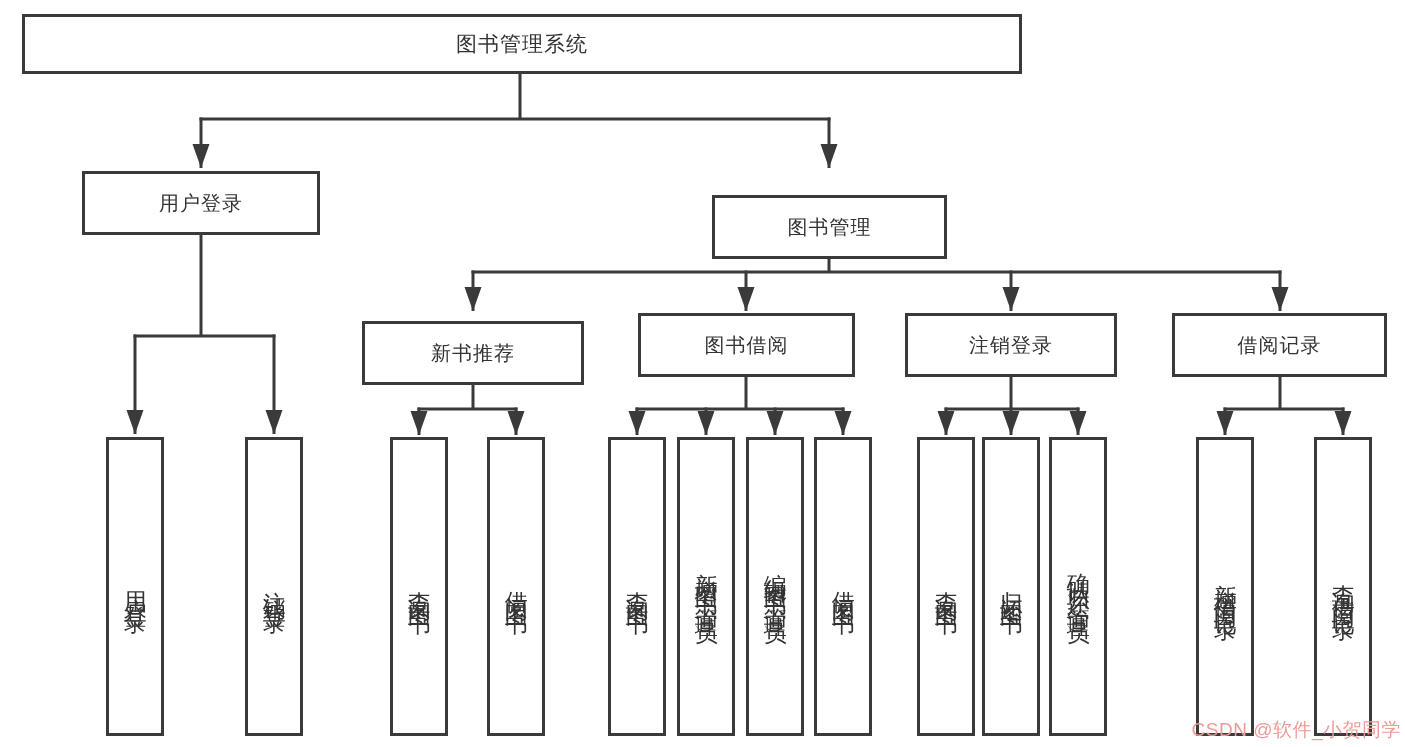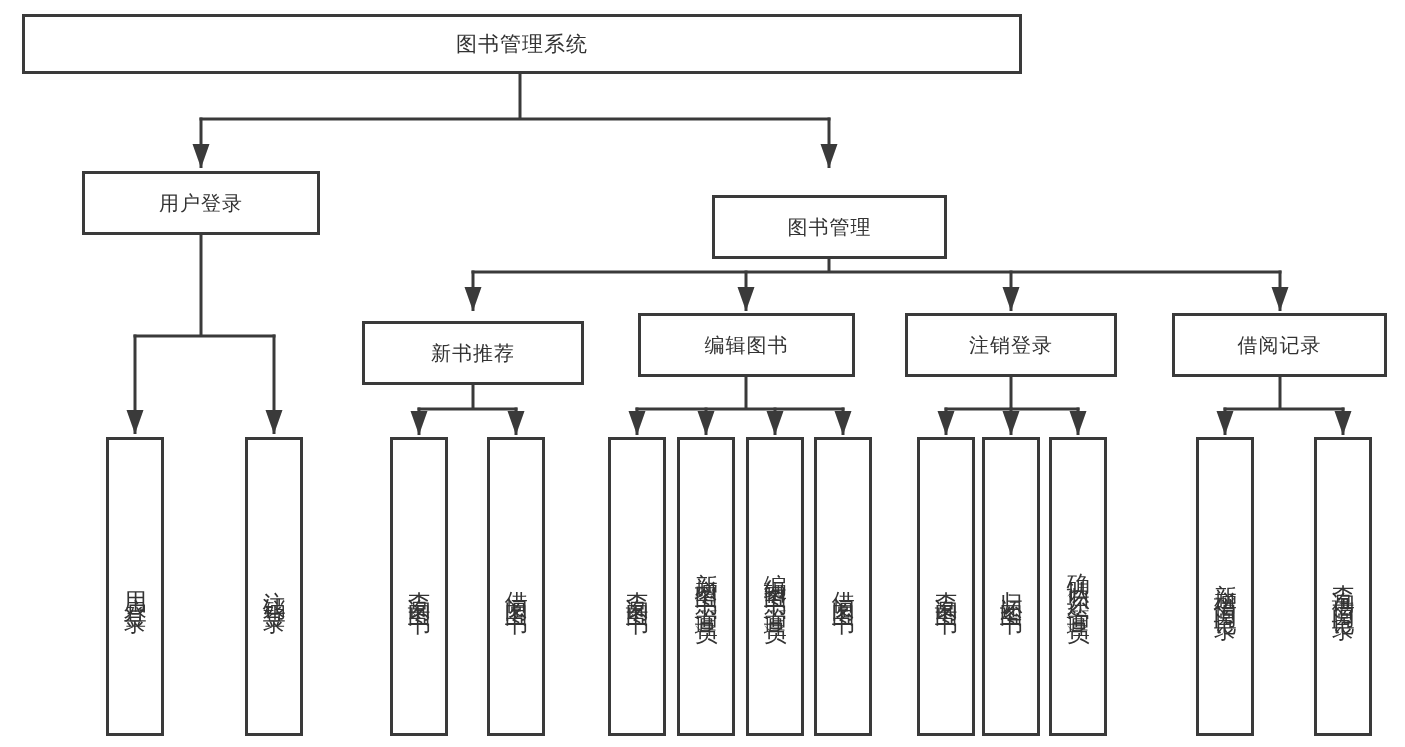--- a/index.html
+++ b/index.html
@@ -129,21 +129,21 @@
       <path class="edge" d="M1343,407.5 L1343,435" marker-end="url(#ah)"></path>
     </g>
   </svg>
 
   <div class="box h-box root-box" style="left:22px; top:14px; width:1000px; height:60px;">图书管理系统</div>
 
   <div class="box h-box" style="left:82px; top:171px; width:238px; height:64px;">用户登录</div>
   <div class="box h-box" style="left:712px; top:171px; width:235px; height:64px;margin-top:24px;">图书管理</div>
 
   <div class="box h-box" style="left:362px; top:313px; width:222px; height:64px;margin-top:8px;">新书推荐</div>
-  <div class="box h-box" style="left:638px; top:313px; width:217px; height:64px;">编辑图书</div>
+  <div class="box h-box" style="left:638px; top:313px; width:217px; height:64px;">图书借阅</div>
   <div class="box h-box" style="left:905px; top:313px; width:212px; height:64px;">注销登录</div>
   <div class="box h-box" style="left:1172px; top:313px; width:215px; height:64px;">借阅记录</div>
 
   <div class="box v-box" style="left:106px; top:437px; width:58px; height:299px;">用户登录</div>
   <div class="box v-box" style="left:245px; top:437px; width:58px; height:299px;">注销登录</div>
 
   <div class="box v-box" style="left:390px; top:437px; width:58px; height:299px;">查询图书</div>
   <div class="box v-box" style="left:487px; top:437px; width:58px; height:299px;">借阅图书</div>
 
   <div class="box v-box" style="left:608px; top:437px; width:58px; height:299px;">查询图书</div>
@@ -151,14 +151,15 @@
   <div class="box v-box" style="left:746px; top:437px; width:58px; height:299px;">编辑图书（管理员）</div>
   <div class="box v-box" style="left:814px; top:437px; width:58px; height:299px;">借阅图书</div>
 
   <div class="box v-box" style="left:917px; top:437px; width:58px; height:299px;">查询图书</div>
   <div class="box v-box" style="left:982px; top:437px; width:58px; height:299px;">归还图书</div>
   <div class="box v-box" style="left:1049px; top:437px; width:58px; height:299px;">确认归还（管理员）</div>
 
   <div class="box v-box" style="left:1196px; top:437px; width:58px; height:299px;">新增借阅记录</div>
   <div class="box v-box" style="left:1314px; top:437px; width:58px; height:299px;">查询借阅记录</div>
 
+  <div class="watermark" style="color: rgb(238, 154, 150);">CSDN @软件_小贺同学</div>
 
 </div>
 
 </body></html>

